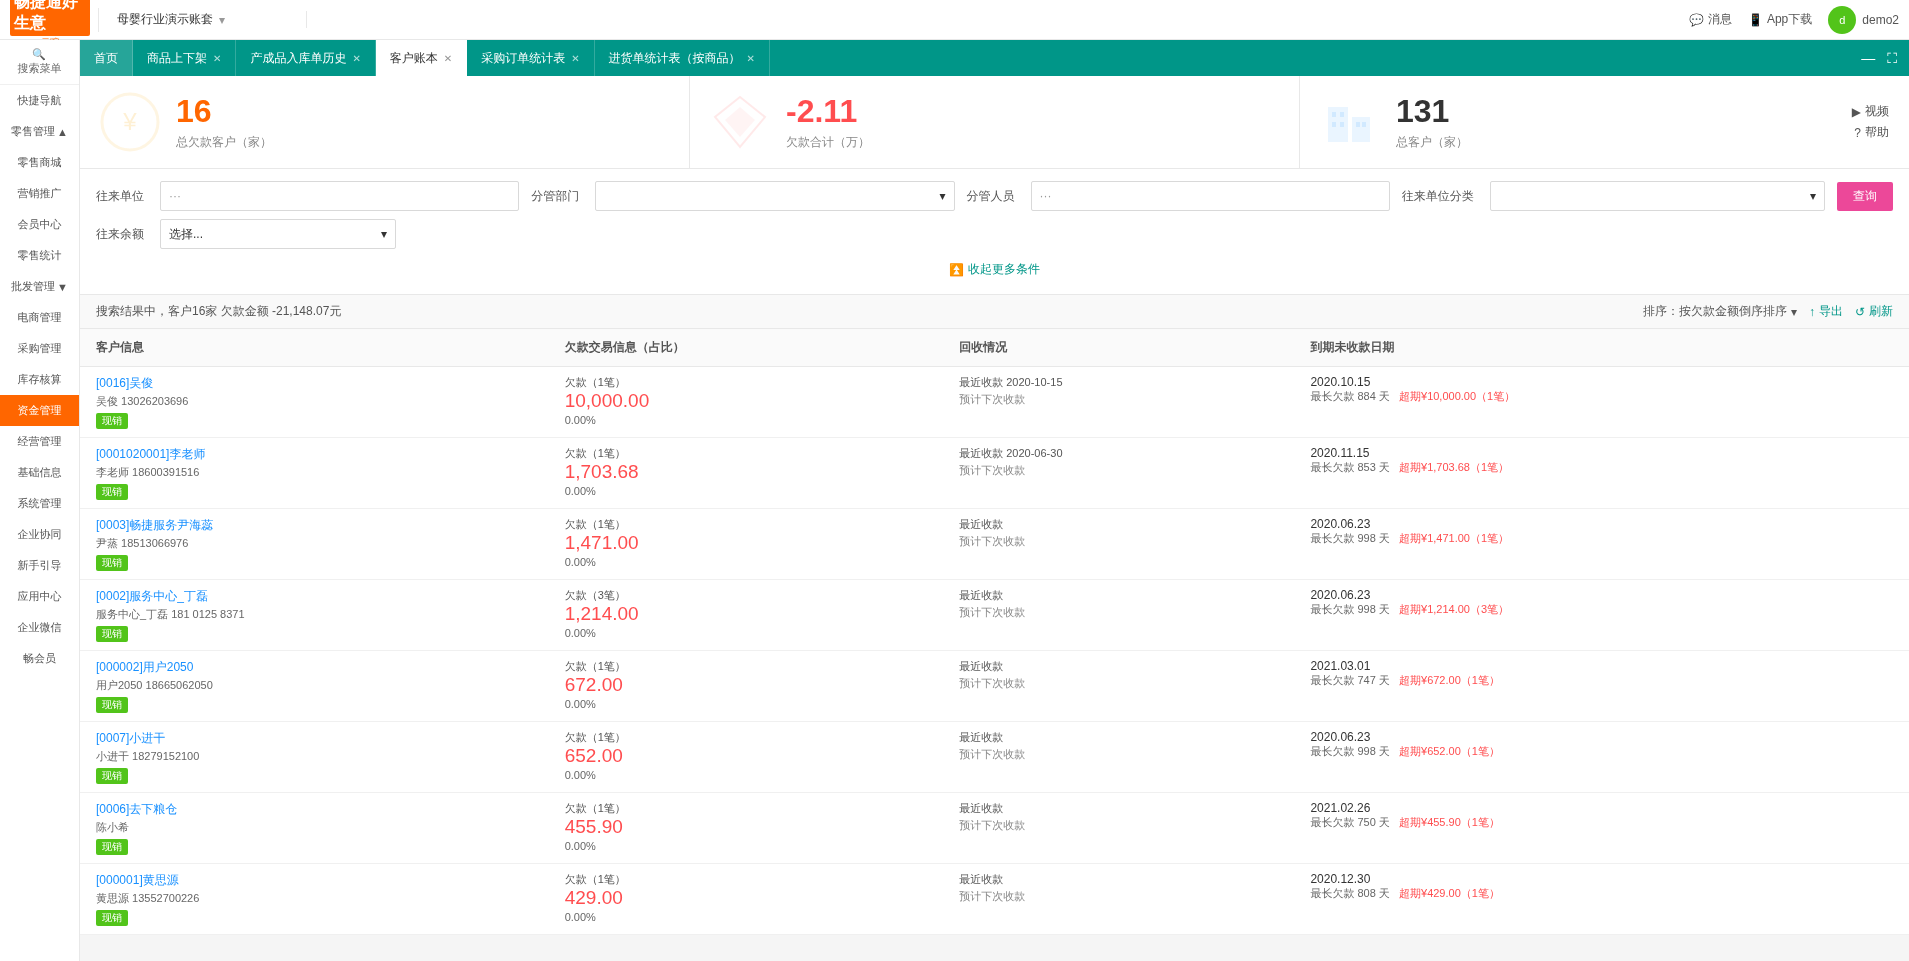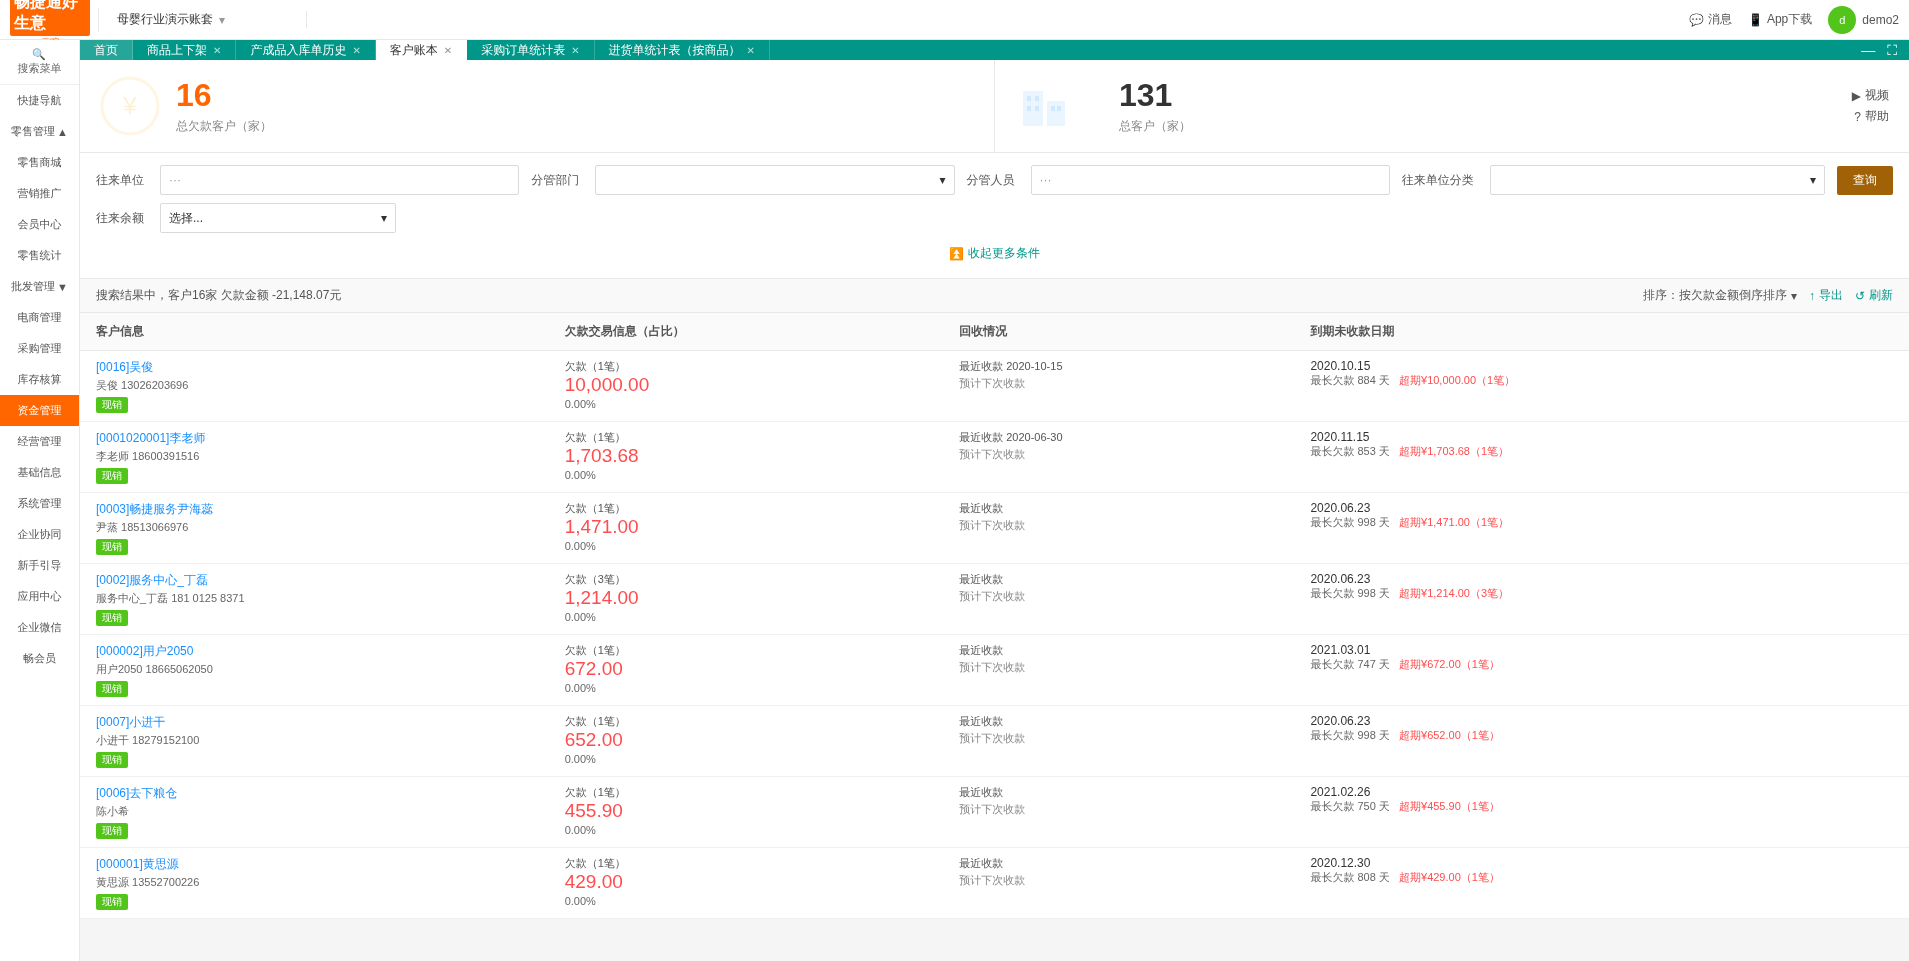--- a/index.html
+++ b/index.html
@@ -22,54 +22,54 @@
     .sidebar { width: 80px; background: #fff; border-right: 1px solid #e8e8e8; display: flex; flex-direction: column; overflow-y: auto; }
     .sidebar-search { padding: 8px 4px; text-align: center; font-size: 11px; color: #666; cursor: pointer; border-bottom: 1px solid #f0f0f0; }
     .sidebar-item { padding: 8px 4px; text-align: center; font-size: 11px; color: #555; cursor: pointer; }
     .sidebar-item.active { background: #ff6600; color: #fff; }
     .sidebar-item.has-arrow { display: flex; align-items: center; justify-content: center; gap: 2px; }
 
     
     .content-area { flex: 1; display: flex; flex-direction: column; overflow: hidden; }
 
     
-    .tabs-bar { display: flex; align-items: center; background: #009688; height: 20px; padding: 0; }
+    .tabs-bar { display: flex; align-items: center; background: #009688; height: 36px; padding: 0; }
     .tab { display: flex; align-items: center; padding: 0 14px; height: 36px; color: #fff; font-size: 12px; cursor: pointer; border-right: 1px solid rgba(255,255,255,0.2); white-space: nowrap; }
     .tab:first-child { background: rgba(255,255,255,0.15); }
     .tab.active { background: #fff; color: #333; }
     .tab .close-x { margin-left: 6px; font-size: 10px; opacity: 0.7; }
     .tab-spacer { flex: 1; }
     .tab-actions { display: flex; align-items: center; padding: 0 8px; gap: 4px; }
     .tab-action-btn { color: #fff; font-size: 14px; cursor: pointer; padding: 2px 4px; }
 
     
     .page-content { flex: 1; overflow-y: auto; background: #f5f5f5; }
 
     
     .stats-row { display: flex; background: #fff; border-bottom: 1px solid #e8e8e8; }
     .stat-card { flex: 1; display: flex; align-items: center; padding: 16px 20px; border-right: 1px solid #e8e8e8; }
-    .stat-card:last-child { border-right: none; gap: 28px; }
+    .stat-card:last-child { border-right: none; }
     .stat-icon { width: 60px; height: 60px; margin-right: 16px; opacity: 0.3; }
     .stat-icon.yellow { color: #faad14; }
     .stat-icon.red { color: #ff4d4f; }
     .stat-icon.blue { color: #1890ff; }
     .stat-info .stat-value { font-size: 32px; font-weight: bold; }
     .stat-info .stat-value.red { color: #ff4d4f; }
     .stat-info .stat-value.orange { color: #ff6600; }
     .stat-info .stat-label { font-size: 12px; color: #888; margin-top: 4px; }
     .stat-card-right { margin-left: auto; display: flex; flex-direction: column; align-items: flex-end; gap: 4px; font-size: 12px; color: #555; }
 
     
     .filter-area { background: #fff; padding: 12px 16px; border-bottom: 1px solid #e8e8e8; }
     .filter-row { display: flex; align-items: center; gap: 12px; margin-bottom: 8px; }
     .filter-item { display: flex; align-items: center; gap: 16px; flex: 1; }
     .filter-label { font-size: 12px; color: #555; white-space: nowrap; }
     .filter-input { flex: 1; height: 30px; border: 1px solid #d9d9d9; border-radius: 2px; padding: 0 8px; font-size: 12px; display: flex; align-items: center; justify-content: space-between; color: #999; background: #fff; cursor: pointer; }
     .filter-select { flex: 1; height: 30px; border: 1px solid #d9d9d9; border-radius: 2px; padding: 0 8px; font-size: 12px; display: flex; align-items: center; justify-content: space-between; cursor: pointer; }
-    .search-btn { background: #a16207; color: #fff; border: none; border-radius: 2px; padding: 6px 16px; font-size: 12px; cursor: pointer; white-space: nowrap; }
+    .search-btn { background: #ec4899; color: #fff; border: none; border-radius: 2px; padding: 6px 16px; font-size: 12px; cursor: pointer; white-space: nowrap; }
     .collapse-row { display: flex; align-items: center; justify-content: center; padding: 4px 0; cursor: pointer; color: #009688; font-size: 12px; gap: 4px; }
 
     
     .result-summary { display: flex; align-items: center; justify-content: space-between; padding: 8px 16px; background: #f9f9f9; border-bottom: 1px solid #e8e8e8; font-size: 12px; color: #555; }
     .result-actions { display: flex; align-items: center; gap: 12px; }
     .result-action { display: flex; align-items: center; gap: 4px; color: #009688; cursor: pointer; }
 
     
     .data-table { width: 100%; border-collapse: collapse; background: #fff; }
     .data-table th { padding: 10px 16px; background: #fafafa; border-bottom: 1px solid #e8e8e8; font-size: 12px; color: #555; font-weight: 600; text-align: left; }
@@ -234,20 +234,32 @@
               <circle cx="30" cy="30" r="28" stroke="#faad14" stroke-width="3" fill="none" opacity="0.4"></circle>
               <text x="30" y="38" text-anchor="middle" font-size="24" fill="#faad14" opacity="0.6">¥</text>
             </svg>
           </div>
           <div class="stat-info">
             <div class="stat-value orange">16</div>
             <div class="stat-label">总欠款客户（家）</div>
           </div>
         </div>
 
+        <div class="stat-card">
+          <div class="stat-icon red">
+            <svg width="60" height="60" viewBox="0 0 60 60" fill="none">
+              <polygon points="30,5 55,25 30,55 5,25" stroke="#ff4d4f" stroke-width="2" fill="none" opacity="0.4"></polygon>
+              <polygon points="30,15 45,28 30,45 15,28" fill="#ff4d4f" opacity="0.2"></polygon>
+            </svg>
+          </div>
+          <div class="stat-info">
+            <div class="stat-value red">-2.11</div>
+            <div class="stat-label">欠款合计（万）</div>
+          </div>
+        </div>
 
         <div class="stat-card">
           <div class="stat-icon blue">
             <svg width="60" height="60" viewBox="0 0 60 60" fill="none">
               <rect x="8" y="15" width="20" height="35" fill="#1890ff" opacity="0.3"></rect>
               <rect x="32" y="25" width="18" height="25" fill="#1890ff" opacity="0.3"></rect>
               <rect x="12" y="20" width="4" height="5" fill="#1890ff" opacity="0.5"></rect>
               <rect x="20" y="20" width="4" height="5" fill="#1890ff" opacity="0.5"></rect>
               <rect x="12" y="30" width="4" height="5" fill="#1890ff" opacity="0.5"></rect>
               <rect x="20" y="30" width="4" height="5" fill="#1890ff" opacity="0.5"></rect>

